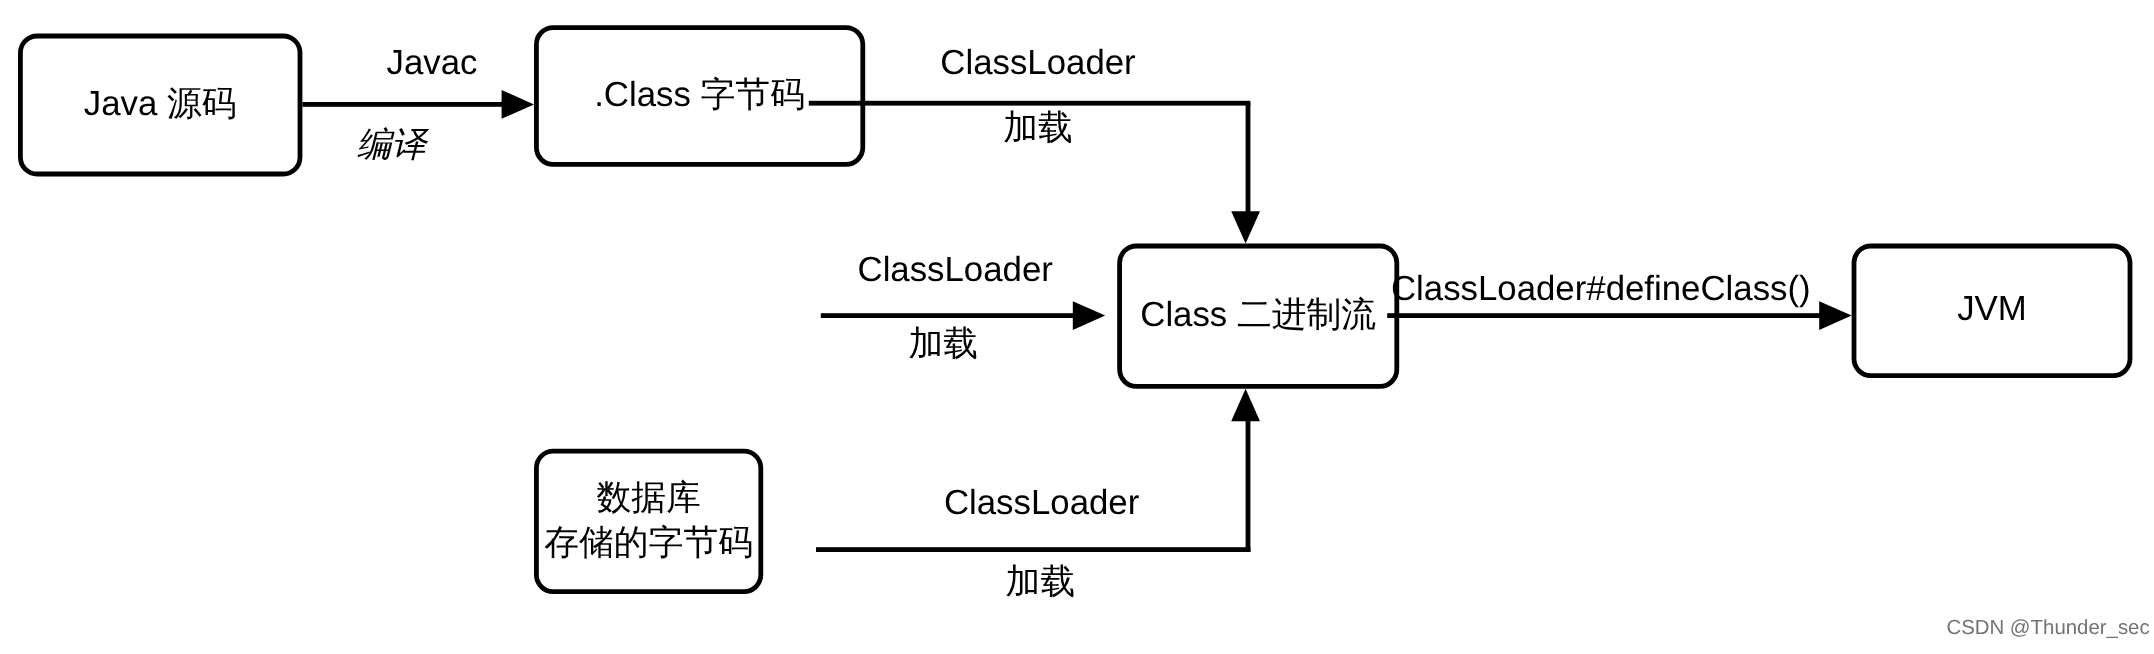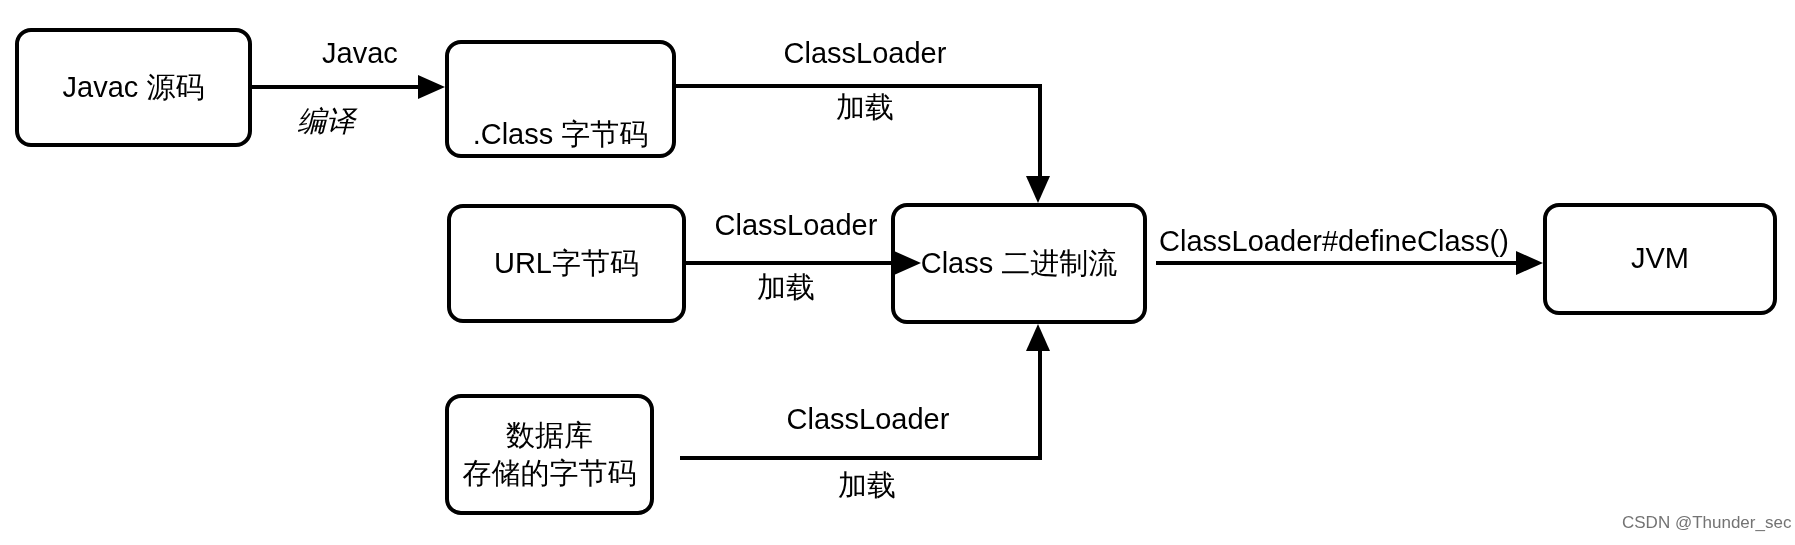--- a/index.html
+++ b/index.html
@@ -21,24 +21,24 @@
     background: #ffffff;
     display: flex;
     align-items: center;
     justify-content: center;
     text-align: center;
     font-size: 29px;
     line-height: 1.3;
     white-space: pre-line;
   }
   .n-java { left: 15px;   top: 28px;  width: 237px; height: 119px; }
-  .n-class{ left: 445px;  top: 40px;  width: 231px; height: 118px; align-items: flex-end; }
+  .n-class{ left: 445px;  top: 21px;  width: 276px; height: 118px; }
   .n-url  { left: 447px;  top: 204px; width: 239px; height: 119px; }
-  .n-db   { left: 445px;  top: 394px; width: 209px; height: 121px; }
-  .n-bin  { left: 891px;  top: 203px; width: 256px; height: 121px; }
+  .n-db   { left: 445px;  top: 374px; width: 191px; height: 121px; }
+  .n-bin  { left: 931px;  top: 203px; width: 235px; height: 121px; }
   .n-jvm  { left: 1543px; top: 203px; width: 234px; height: 112px; }
 
   
   .hline, .vline { position: absolute; background: #000000; }
   .hline { height: 4px; }
   .vline { width: 4px; }
   .e-a-h { left: 252px;  top: 85px;  width: 170px; }
   .e-b-h { left: 674px;  top: 84px;  width: 368px; }
   .e-b-v { left: 1038px; top: 86px;  height: 92px; }
   .e-c-h { left: 684px;  top: 261px; width: 212px; }
@@ -84,27 +84,24 @@
     color: #737373;
     white-space: nowrap;
   }
 </style>
 </head>
 <body>
 
 <div class="canvas">
 
   <div class="node n-java">
-    <span>Javac 源码</span>
+    <span>Java 源码</span>
   </div>
   <div class="node n-class">
     <span>.Class 字节码</span>
-  </div>
-  <div class="node n-url">
-    <span>URL字节码</span>
   </div>
   <div class="node n-db">
     <span>数据库
 存储的字节码</span>
   </div>
   <div class="node n-bin">
     <span>Class 二进制流</span>
   </div>
   <div class="node n-jvm">
     <span>JVM</span>

